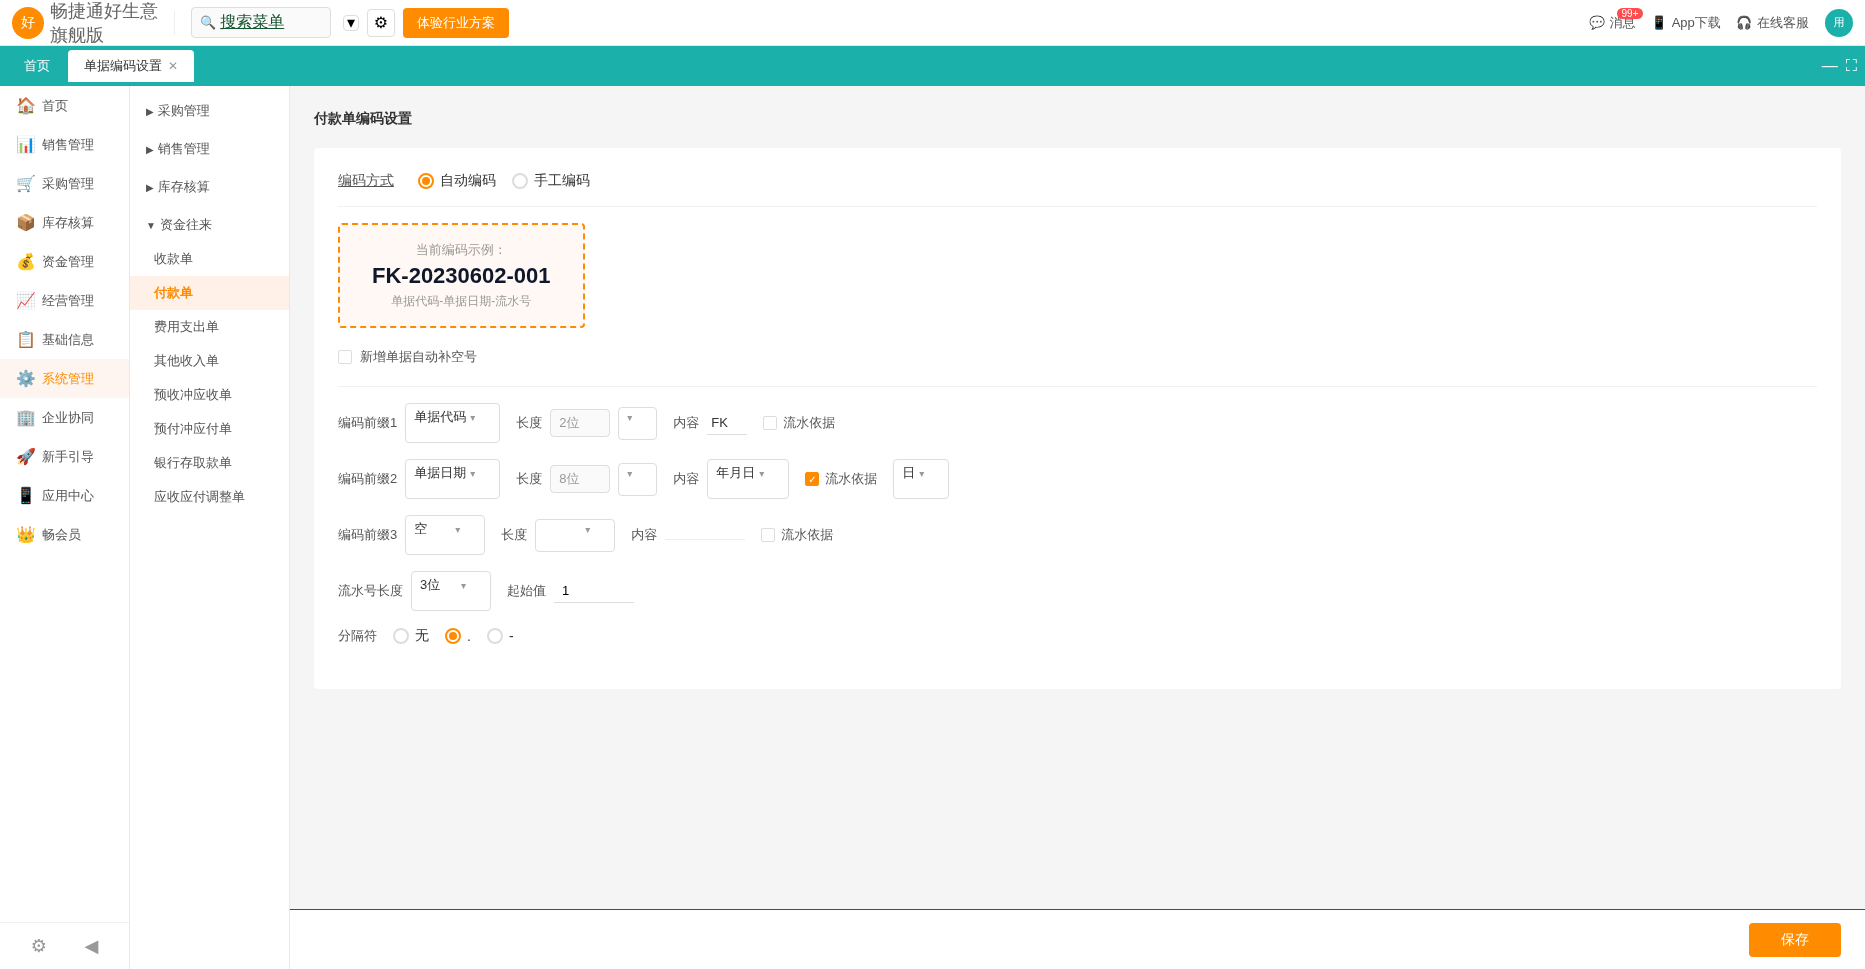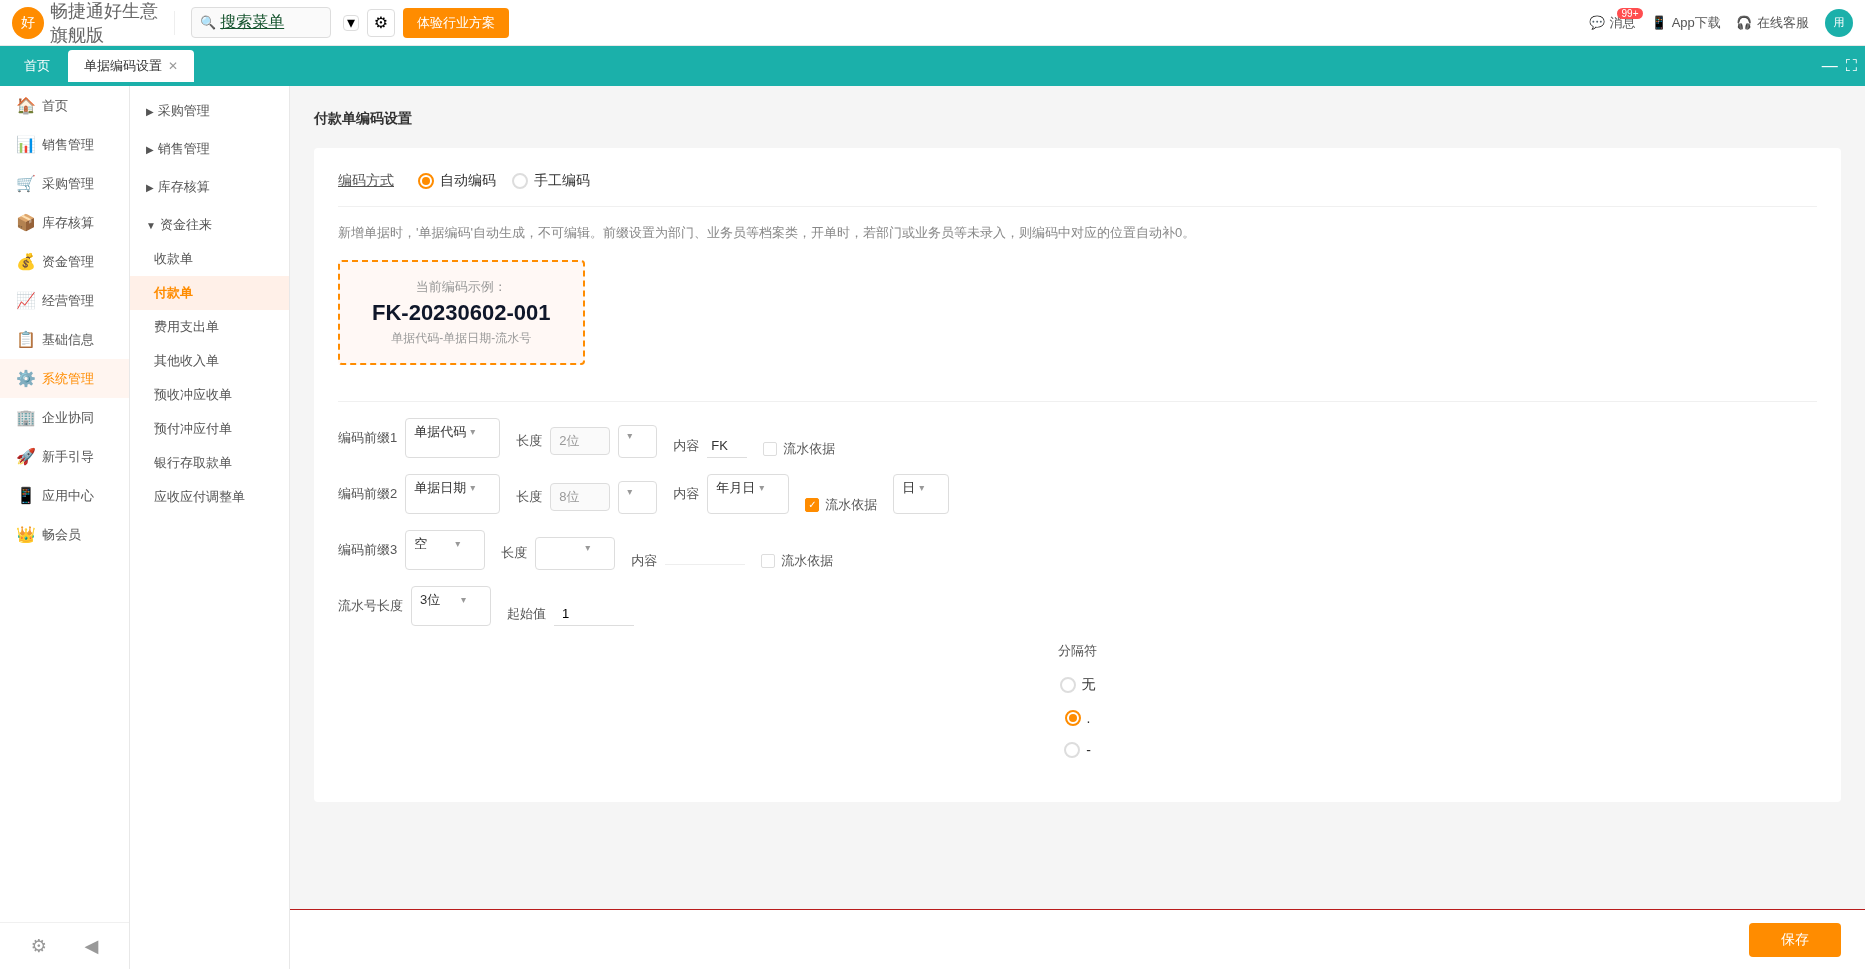--- a/index.html
+++ b/index.html
@@ -75,21 +75,21 @@
       padding: 16px 32px; display: inline-block; margin-bottom: 20px; text-align: center;
     }
     .preview-code { font-size: 22px; font-weight: bold; color: #0f172a; }
     .preview-desc { font-size: 12px; color: #999; margin-top: 4px; }
 
     
     .checkbox-row { display: flex; align-items: center; gap: 8px; margin-bottom: 20px; font-size: 13px; color: #555; }
     .checkbox-box { width: 14px; height: 14px; border: 1px solid #ddd; border-radius: 2px; cursor: pointer; }
 
     
-    .settings-row { display: flex; align-items: flex-end; gap: 16px; margin-bottom: 16px; flex-wrap: wrap; }
+    .settings-row { display: flex; align-items: center; gap: 16px; margin-bottom: 16px; flex-wrap: wrap; }
     .field-group { display: flex; align-items: center; gap: 8px; }
     .field-label { font-size: 13px; color: #555; white-space: nowrap; }
     .select-box {
       border: 1px solid #ddd; border-radius: 4px; padding: 4px 24px 16px 8px;
       font-size: 13px; color: #333; background: #fff; cursor: pointer;
       position: relative; display: flex; align-items: center; gap: 4px; min-width: 80px;
     }
     .select-box .arrow { font-size: 10px; color: #999; margin-left: auto; }
     .input-box {
       border: 1px solid #ddd; border-radius: 4px; padding: 4px 8px;
@@ -97,21 +97,21 @@
     }
     .content-box {
       border: none; border-bottom: 1px solid #ddd; padding: 4px 4px;
       font-size: 13px; color: #333; background: transparent; min-width: 40px;
     }
     .stream-check { display: flex; align-items: center; gap: 6px; font-size: 13px; color: #555; }
     .check-box { width: 14px; height: 14px; border: 1px solid #ddd; border-radius: 2px; cursor: pointer; display: flex; align-items: center; justify-content: center; }
     .check-box.checked { background: #ff8c00; border-color: #ff8c00; color: #fff; font-size: 10px; }
 
     
-    .separator-row { display: flex; align-items: center; gap: 16px; margin-bottom: 20px; font-size: 13px; color: #555; flex-direction: column; }
+    .separator-row { display: flex; align-items: center; gap: 16px; margin-bottom: 20px; font-size: 13px; color: #555; }
 
     
     .action-bar { height: 60px; background: #fff; border-top: 1px solid #b91c1c; display: flex; align-items: center; justify-content: flex-end; padding: 0 24px; flex-shrink: 0; }
     .btn-save { background: #ff8c00; color: #fff; border: none; border-radius: 4px; padding: 8px 32px; font-size: 14px; cursor: pointer; }
 
     .divider { height: 1px; background: #f0f0f0; margin: 16px 0; }
   </style>
 </head>
 <body>
 
@@ -273,30 +273,33 @@
               <span>自动编码</span>
             </label>
             <label class="radio-item">
               <div class="radio-btn"></div>
               <span>手工编码</span>
             </label>
           </div>
         </div>
 
         
-        <div class="hint-text">新增单据时，'单据编码'自动生成，不可编辑。前缀设置为部门、业务员等档案类，开单时，若部门或业务员等未录入，则编码中对应的位置自动补0。</div>
 
         
         <div class="preview-box">
           <div style="font-size:13px;color:#999;margin-bottom:4px;">当前编码示例：</div>
           <div class="preview-code">FK-20230602-001</div>
           <div class="preview-desc">单据代码-单据日期-流水号</div>
         </div>
 
         
+        <div class="checkbox-row">
+          <div class="checkbox-box"></div>
+          <span>新增单据自动补空号</span>
+        </div>
 
         <div class="divider"></div>
 
         
         <div class="settings-row">
           <div class="field-group">
             <span class="field-label">编码前缀1</span>
             <div class="select-box">
               <span>单据代码</span>
               <span class="arrow">▾</span>

